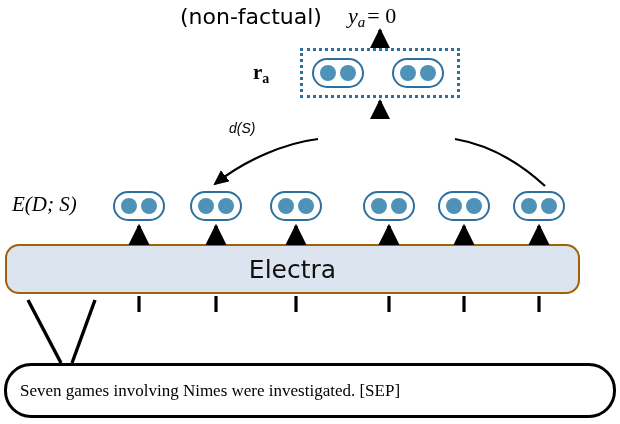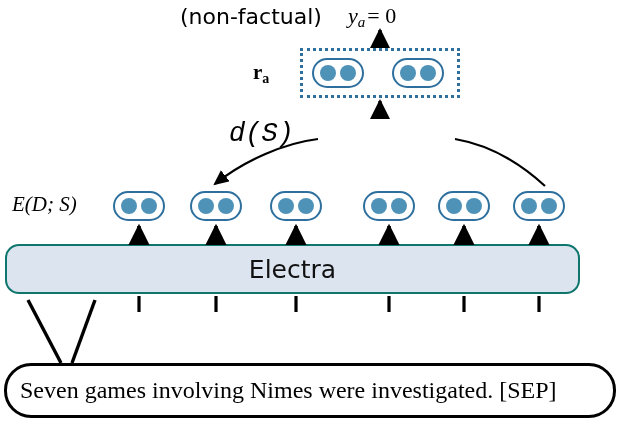--- a/index.html
+++ b/index.html
@@ -52,22 +52,22 @@
     font-family: "Liberation Serif", serif;
     font-weight: bold;
   }
   #ra-label .sub {
     font-size: 14px;
     vertical-align: -4px;
   }
   #ds-label {
     left: 229px;
     top: 121px;
-    font-size: 27px;
-    font-family: Liberation Mono, monospace;
+    font-size: 14px;
+    font-family: Liberation Sans, sans-serif;
     font-style: italic;
   }
   #eds-label {
     left: 12px;
     top: 194px;
     font-size: 21px;
     font-family: "Liberation Serif", serif;
     font-style: italic;
   }
   #doc-sentence {
@@ -127,21 +127,21 @@
   }
 
   
   #electra-box {
     position: absolute;
     left: 5px;
     top: 244px;
     width: 575px;
     height: 50px;
     background: #dbe4ef;
-    border: 2px solid #0f766e;
+    border: 2px solid #a16207;
     border-radius: 14px;
     box-sizing: border-box;
     display: flex;
     align-items: center;
     justify-content: center;
     font-family: "DejaVu Sans", sans-serif;
     font-size: 25px;
     color: #111;
   }
 
@@ -155,21 +155,21 @@
     border: 3px solid #000;
     border-radius: 27px;
     box-sizing: border-box;
     background: #ffffff;
     display: flex;
     align-items: center;
     padding-left: 13px;
   }
   #input-bubble .txt {
     font-family: "Liberation Serif", serif;
-    font-size: 24px;
+    font-size: 17px;
     color: #000;
     white-space: nowrap;
   }
 
   svg.ovl {
     position: absolute;
     left: 0;
     top: 0;
     width: 620px;
     height: 424px;

